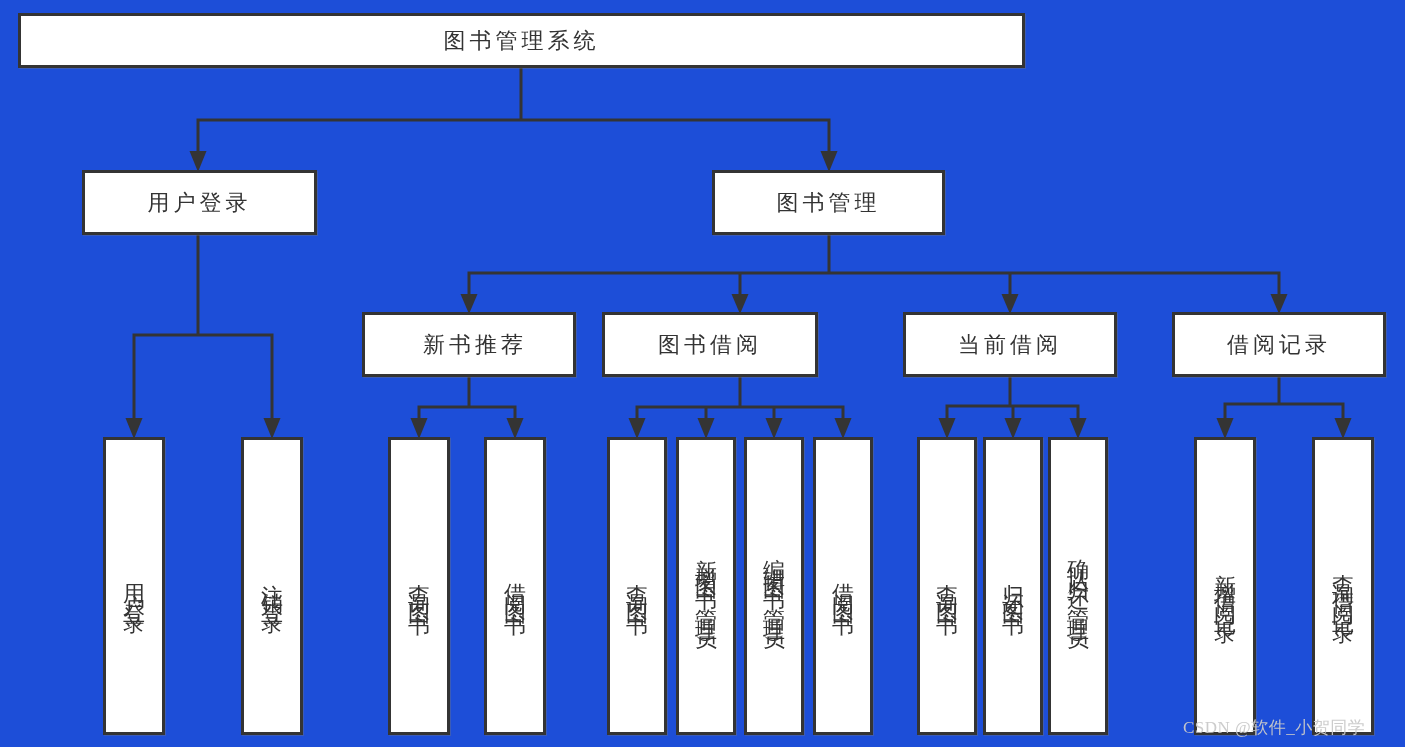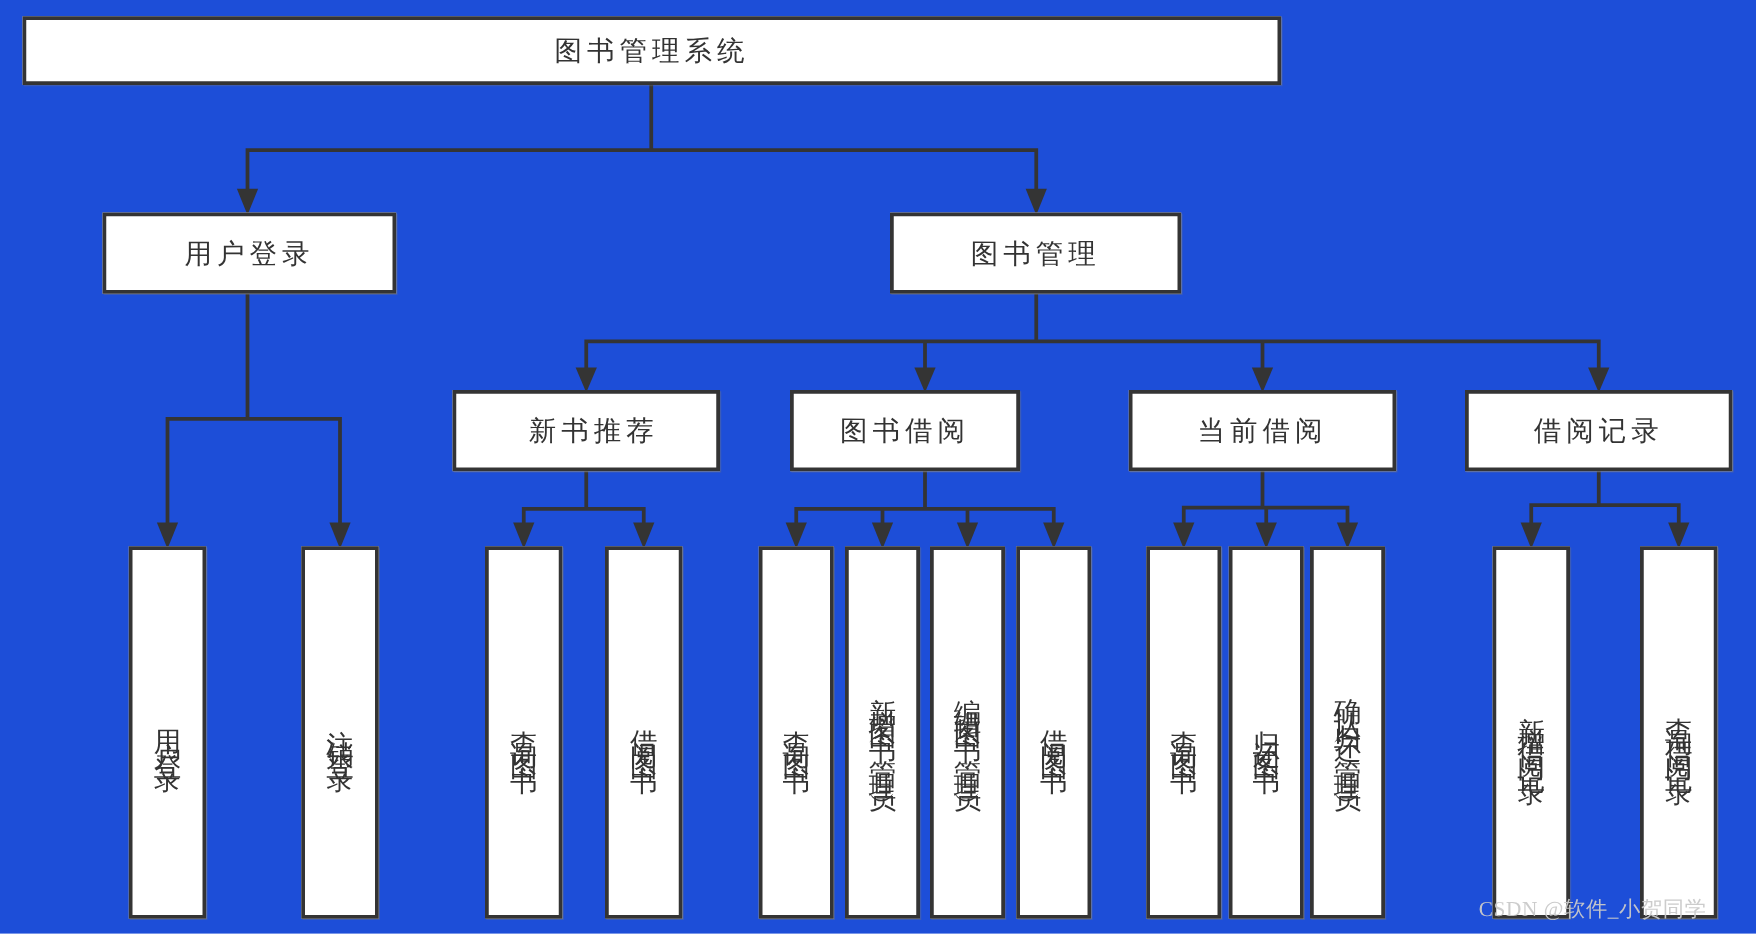--- a/index.html
+++ b/index.html
@@ -39,21 +39,21 @@
     font-size: 22px;
     letter-spacing: 10px;
     line-height: 1;
     white-space: normal;
   }
   
   #b-root    { left: 18px;   top: 13px;  width: 1007px; height: 55px; }
   #b-login   { left: 82px;   top: 170px; width: 235px;  height: 65px; }
   #b-mgmt    { left: 712px;  top: 170px; width: 233px;  height: 65px; }
   #b-newbook { left: 362px;  top: 312px; width: 214px;  height: 65px; padding-left: 12px; }
-  #b-borrow  { left: 632px;  top: 312px; width: 184px;  height: 65px; }
+  #b-borrow  { left: 602px;  top: 312px; width: 216px;  height: 65px; }
   #b-current { left: 903px;  top: 312px; width: 214px;  height: 65px; }
   #b-record  { left: 1172px; top: 312px; width: 214px;  height: 65px; }
   
   .leaf { top: 437px; height: 298px; }
   #b-v-login    { left: 103px;  width: 62px; }
   #b-v-logout   { left: 241px;  width: 62px; }
   #b-nb-query   { left: 388px;  width: 62px; }
   #b-nb-borrow  { left: 484px;  width: 62px; }
   #b-bb-query   { left: 607px;  width: 60px; }
   #b-bb-add     { left: 676px;  width: 60px; }

